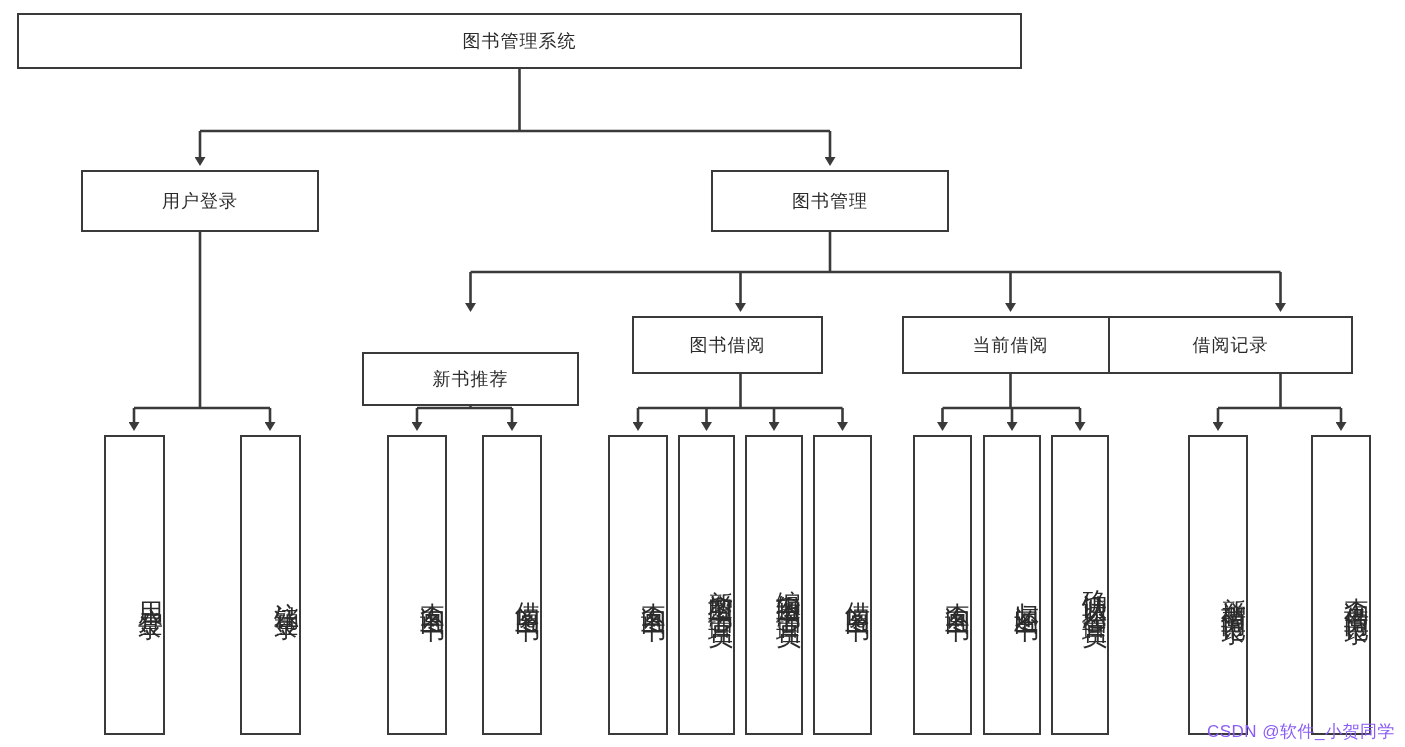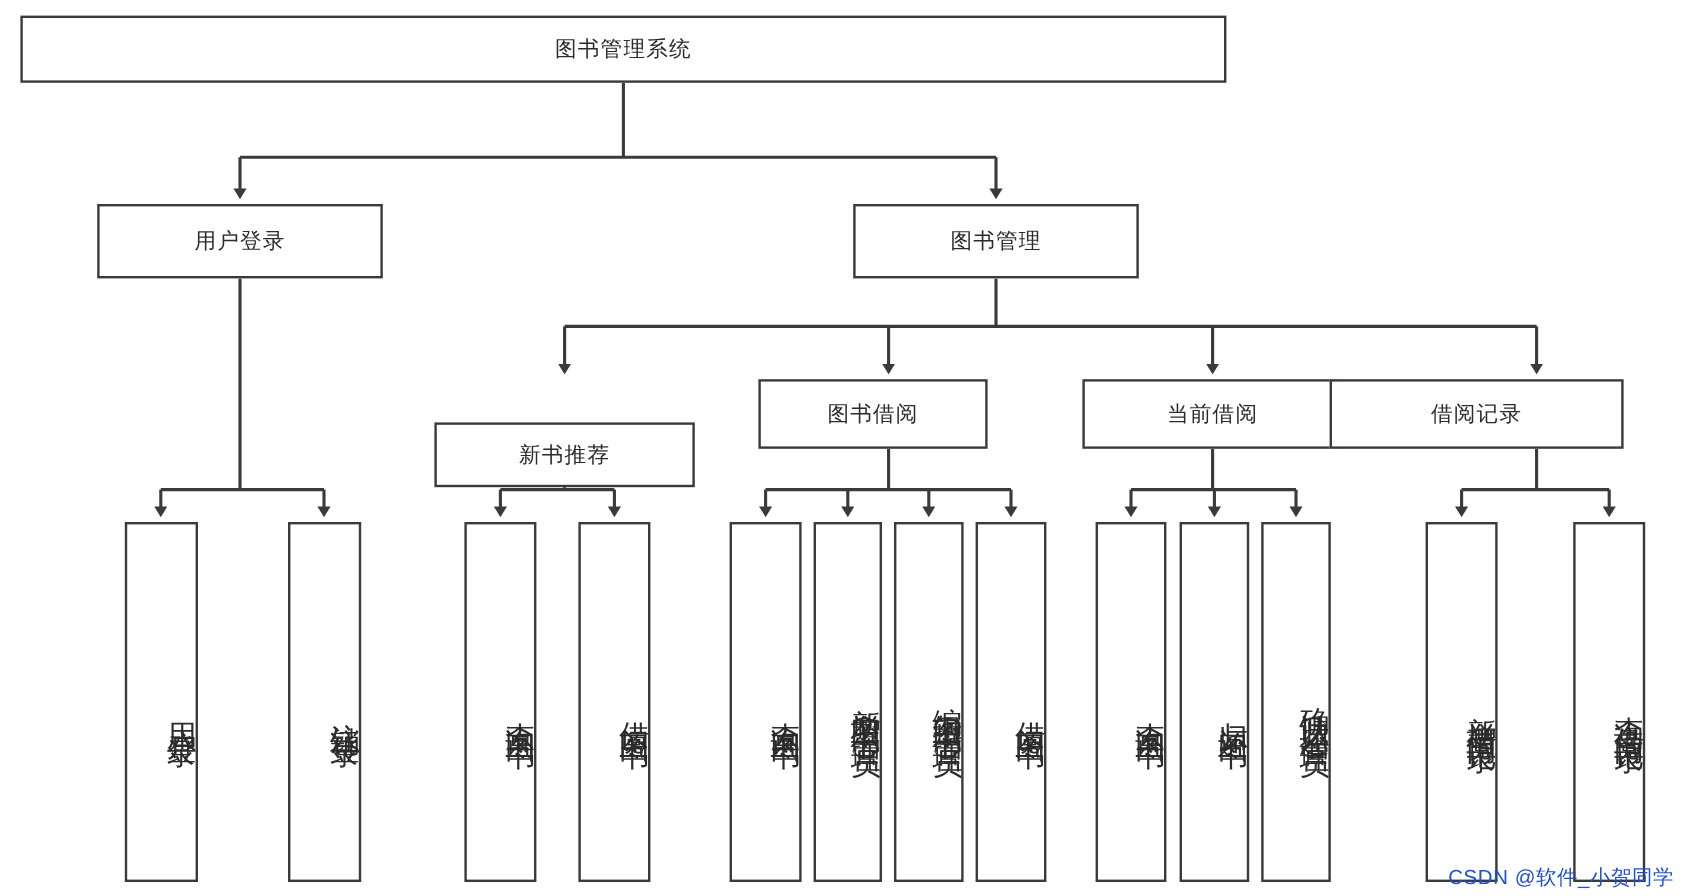--- a/index.html
+++ b/index.html
@@ -40,21 +40,21 @@
   .node.v span{
     writing-mode:vertical-rl;
     text-orientation:upright;
     display:block;
   }
   #watermark{
     position:absolute;
     right:10px;
     bottom:4px;
     font-size:17px;
-    color:#1d4ed8;
+    color:#8b5cf6;
     letter-spacing:0.5px;
     white-space:nowrap;
   }
 </style>
 </head>
 <body>
 
 <div id="canvas">
 
   <svg id="svg-links" viewBox="0 0 1405 747">

